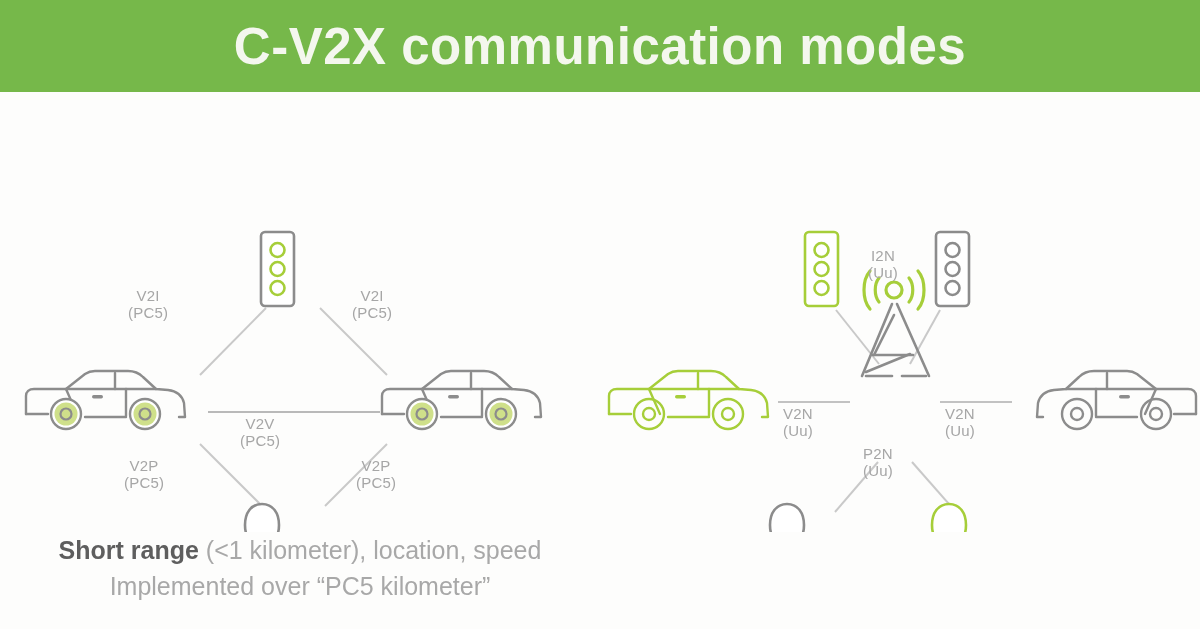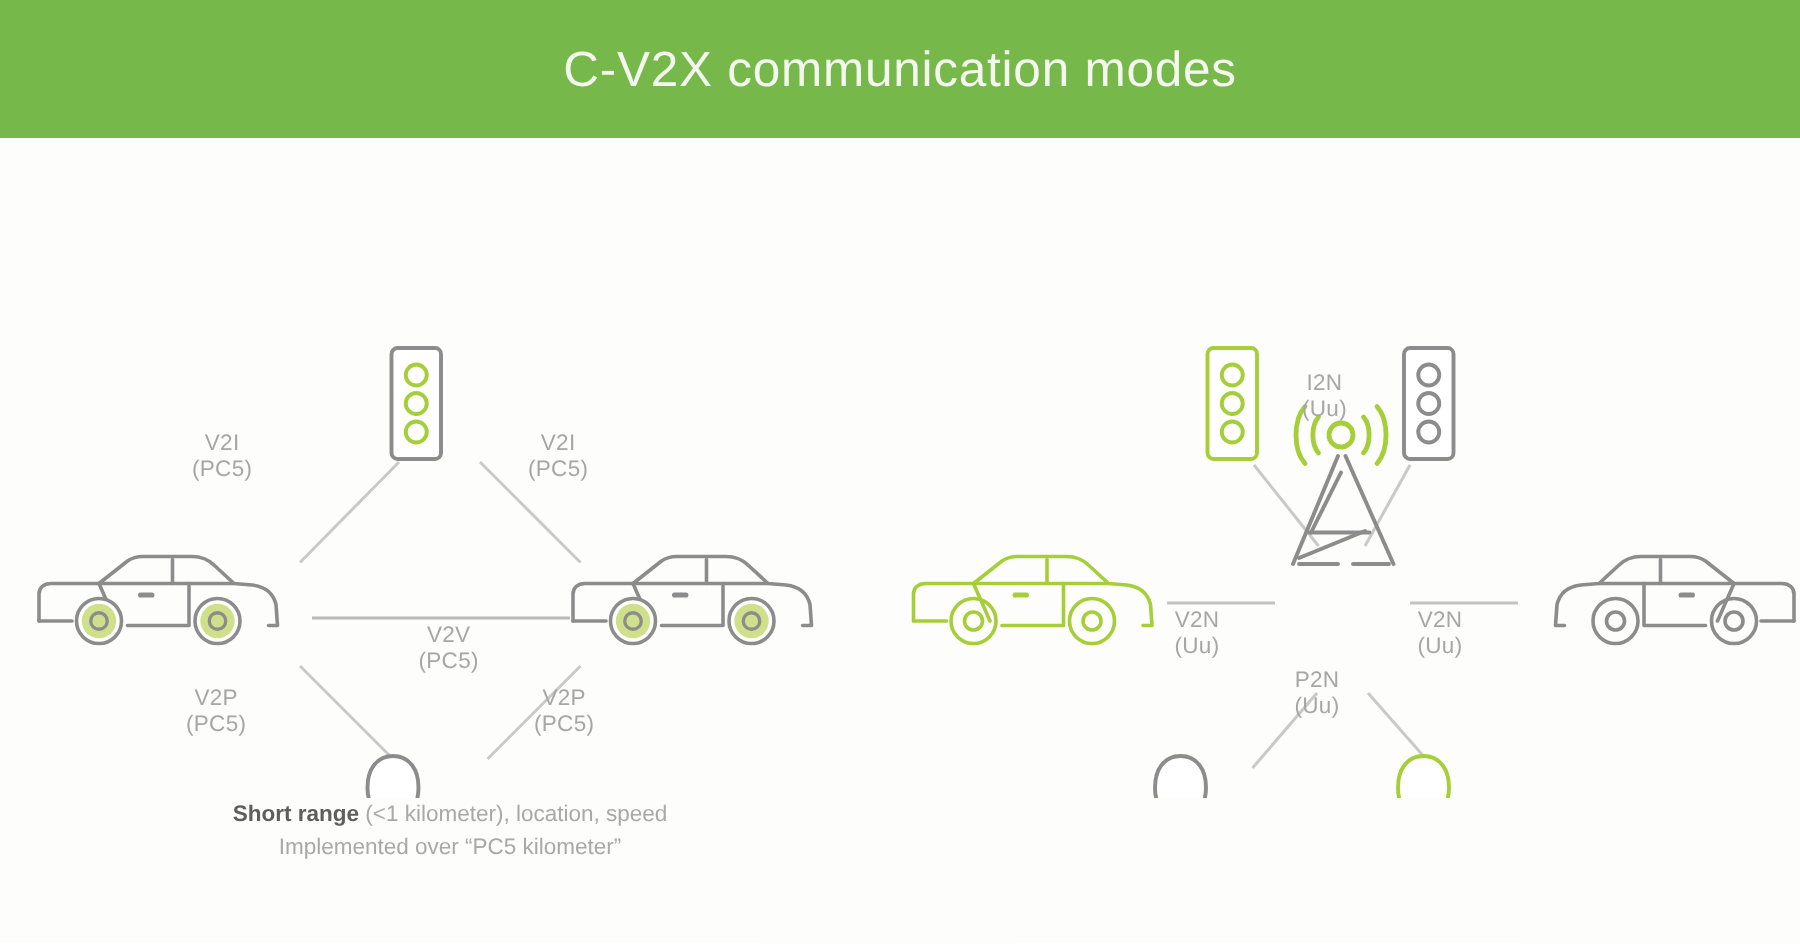--- a/index.html
+++ b/index.html
@@ -17,22 +17,22 @@
 
   
   #header {
     position:absolute; left:0; top:0;
     width:1200px; height:92px;
     background:#76b84a;
     display:flex; align-items:center; justify-content:center;
   }
   #header-title {
     color:#f4f7ee;
-    font-size:33px;
-    font-weight:400;
+    font-size:51px;
+    font-weight:700;
     letter-spacing:0.5px;
     white-space:nowrap;
   }
 
   
   .panel { position:absolute; top:92px; height:537px; }
   #panel-left  { left:0;   width:600px; }
   #panel-right { left:600px; width:600px; }
 
   .diagram {
@@ -49,38 +49,38 @@
     line-height:1.12;
     text-align:center;
     white-space:nowrap;
     letter-spacing:0.2px;
   }
   .lbl .sub { display:block; }
 
   
   #lbl-v2i-left   { left:128px; top:196px; }
   #lbl-v2i-right  { left:352px; top:196px; }
-  #lbl-v2v        { left:240px; top:324px;margin-left:39px; }
+  #lbl-v2v        { left:240px; top:324px; }
   #lbl-v2p-left   { left:124px; top:366px; }
   #lbl-v2p-right  { left:356px; top:366px; }
 
   
   #lbl-i2n        { left:268px; top:156px; }
   #lbl-v2n-left   { left:183px; top:314px; }
   #lbl-v2n-right  { left:345px; top:314px; }
   #lbl-p2n        { left:263px; top:354px; }
 
   
   .caption {
     position:absolute;
     left:0; width:600px;
     top:440px;
     text-align:center;
     color:#a8a8a8;
-    font-size:15px;
+    font-size:25px;
     line-height:1.45;
   }
   .caption .line { display:block; white-space:nowrap; }
   .caption b { color:#5e5e5e; font-weight:700; }
 </style>
 </head>
 <body>
 
 <div id="slide">
 

